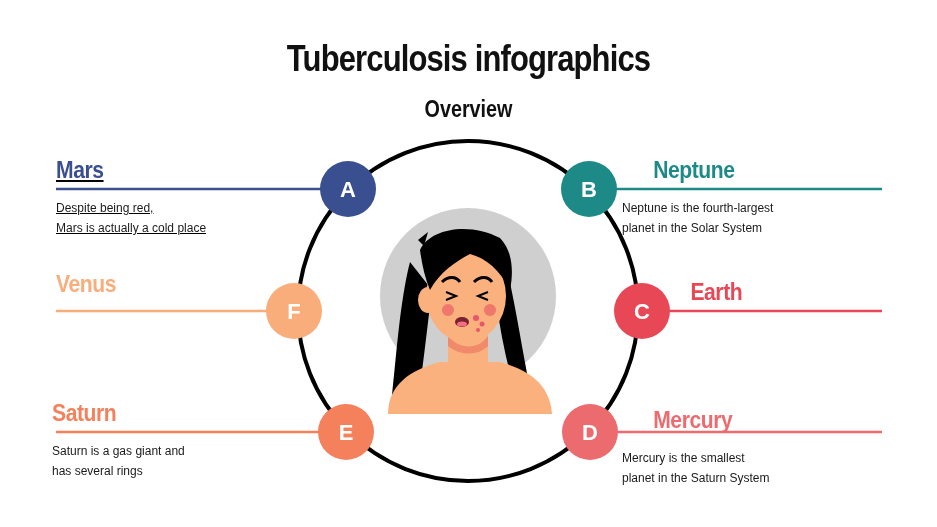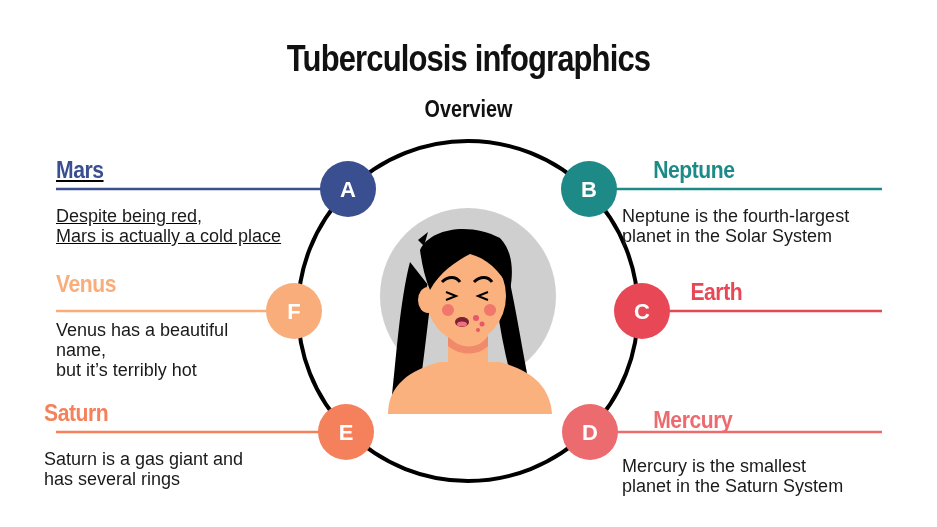--- a/index.html
+++ b/index.html
@@ -6,21 +6,21 @@
   body{width:937px;height:527px;position:relative;overflow:hidden;font-family:"Liberation Sans",sans-serif;}
   .title{position:absolute;left:0;width:937px;top:38px;text-align:center;font-family:"Liberation Sans",sans-serif;font-weight:700;font-size:36px;color:#111;letter-spacing:-1px;transform:scaleX(0.86);transform-origin:center;}
   .subtitle{position:absolute;left:0;width:937px;top:96px;text-align:center;font-weight:700;font-size:23px;color:#111;transform:scaleX(0.86);transform-origin:center;}
   svg.diagram{position:absolute;left:0;top:0;}
   .node-letter{font-family:"Liberation Sans",sans-serif;font-weight:700;font-size:22px;fill:#fff;}
   .item{position:absolute;}
   .item .heading{font-weight:700;font-size:24px;letter-spacing:-0.5px;transform:scaleX(0.88);line-height:28px;}
   .item.left .heading{transform-origin:left center;}
   .item.right{text-align:left;}
   .item.right .heading{transform-origin:right center;}
-  .item .desc{font-size:18px;color:#1a1a1a;line-height:20px;margin-top:22px;white-space:pre-line;}
+  .item .desc{font-size:12px;color:#1a1a1a;line-height:20px;margin-top:14px;white-space:pre-line;}
 </style>
 </head>
 <body>
 
 <div class="title">Tuberculosis infographics</div>
 <div class="subtitle">Overview</div>
 
 <svg class="diagram" width="937" height="527" viewBox="0 0 937 527">
 
   <line x1="56" y1="189" x2="322" y2="189" stroke="#3a4f8f" stroke-width="2.5"></line>
@@ -105,29 +105,27 @@
 </div>
 
 <div class="item right" style="left:622px;top:156px;width:260px;">
   <div class="heading" style="color:#1e8a87;">Neptune</div>
   <div class="desc">Neptune is the fourth-largest
 planet in the Solar System</div>
 </div>
 
 <div class="item left" style="left:56px;top:270px;width:220px;">
   <div class="heading" style="color:#f8ad7a;">Venus</div>
-  <div class="desc">Venus has a beautiful name,
-but it’s terribly hot</div>
 </div>
 
 <div class="item right" style="left:664px;top:278px;width:220px;">
   <div class="heading" style="color:#e84855;">Earth</div>
 </div>
 
-<div class="item left" style="left:44px;top:399px;width:260px;">
+<div class="item left" style="left:52px;top:399px;width:260px;">
   <div class="heading" style="color:#f5815c;">Saturn</div>
   <div class="desc">Saturn is a gas giant and
 has several rings</div>
 </div>
 
 <div class="item right" style="left:622px;top:406px;width:260px;">
   <div class="heading" style="color:#ec6b6e;">Mercury</div>
   <div class="desc">Mercury is the smallest
 planet in the Saturn System</div>
 </div>

